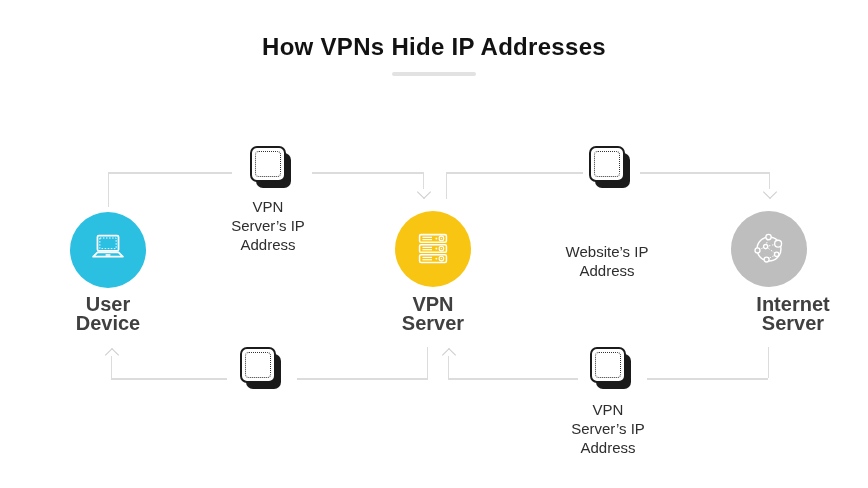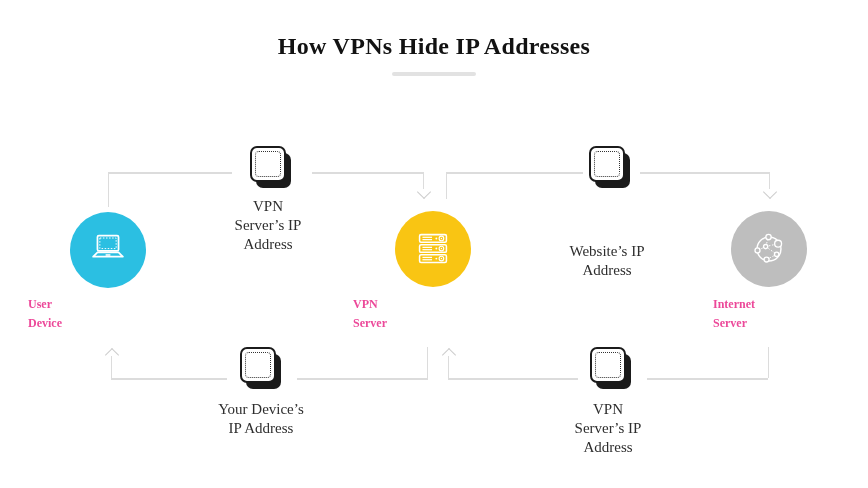--- a/index.html
+++ b/index.html
@@ -1,18 +1,18 @@
 <!DOCTYPE html>
 <html><head>
 <meta charset="utf-8">
 <style>
   html,body{margin:0;padding:0;background:#fff;}
   .canvas{
     position:relative;width:868px;height:488px;background:#ffffff;
-    font-family:Liberation Serif, serif;overflow:hidden;margin:0 auto;
+    font-family:Liberation Sans, sans-serif;overflow:hidden;margin:0 auto;
   }
   .title{
     position:absolute;top:33px;left:0;width:100%;text-align:center;
     font-size:24px;font-weight:700;color:#121212;letter-spacing:.3px;
   }
   .title-underline{
     position:absolute;left:392px;top:72px;width:84px;height:4px;background:#E2E2E2;border-radius:2px;
   }
   .hline{position:absolute;height:1.5px;background:#DCDCDC;}
   .vline{position:absolute;width:1.5px;background:#DCDCDC;}
@@ -20,22 +20,22 @@
   .chev.down{transform:rotate(45deg);}
   .chev.up{transform:rotate(-135deg);}
   .node-circle{
     position:absolute;width:76px;height:76px;border-radius:50%;
     display:flex;align-items:center;justify-content:center;
   }
   .node-user{left:70px;top:212px;background:#2BBFE2;}
   .node-vpn{left:395px;top:211px;background:#F9C513;}
   .node-internet{left:731px;top:211px;background:#BEBEBE;}
   .node-label{
-    position:absolute;width:160px;font-weight:700;
-    font-size:12px;line-height:19px;color:#ec4899;white-space:pre-line;
+    position:absolute;width:160px;text-align:center;font-weight:700;
+    font-size:20px;line-height:19px;color:#404040;white-space:pre-line;
   }
   .flow-label{
     position:absolute;width:180px;text-align:center;
     font-size:15px;line-height:19px;color:#2E2E2E;white-space:pre-line;
   }
   .packet{position:absolute;width:43px;height:43px;}
   .packet .back{position:absolute;left:6px;top:7px;width:35px;height:35px;background:#1B1B1B;border-radius:7px;}
   .packet .front{position:absolute;left:0;top:0;width:32px;height:32px;background:#fff;border:2px solid #1B1B1B;border-radius:7px;}
   .packet .dots{position:absolute;left:3px;top:3px;right:3px;bottom:3px;border:1px dotted #333;border-radius:4px;}
 </style>
@@ -94,22 +94,20 @@
     <div class="front">
         <div class="dots"></div>
       </div>
   </div>
 
   <div class="flow-label" style="left:178px;top:197px;">VPN
 Server’s IP
 Address</div>
   <div class="flow-label" style="left:517px;top:202px;margin-top:40px;">Website’s IP
 Address</div>
-  <div class="flow-label" style="left:171px;top:400px;">Your Device’s
-IP Address</div>
   <div class="flow-label" style="left:518px;top:400px;">VPN
 Server’s IP
 Address</div>
 
   <div class="node-circle node-user">
     <svg width="46" height="46" viewBox="0 0 48 48">
       <rect x="13" y="9" width="22" height="16" rx="1.5" fill="none" stroke="#fff" stroke-width="1.8"></rect>
       <rect x="15.5" y="11.5" width="17" height="11" fill="none" stroke="#fff" stroke-width="1" stroke-dasharray="1.6 1.6"></rect>
       <path d="M8.5 31 L13 26.5 H35 L39.5 31 Z" fill="none" stroke="#fff" stroke-width="1.8" stroke-linejoin="round"></path>
       <rect x="21.5" y="28.4" width="5" height="1.6" fill="#fff"></rect>

